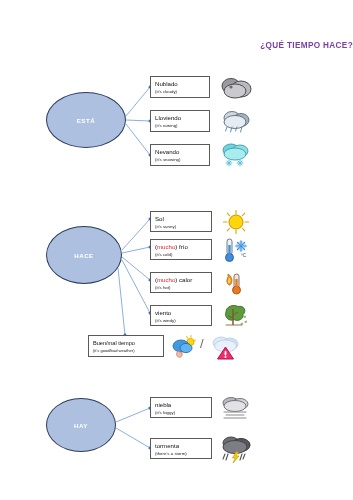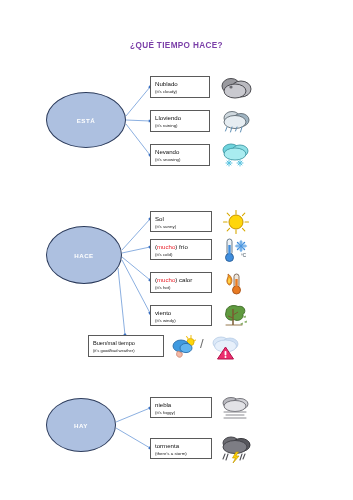--- a/index.html
+++ b/index.html
@@ -8,21 +8,21 @@
     background:#ffffff;
     font-family:"Liberation Sans", sans-serif;
     overflow:hidden;
     position:relative;
   }
   #page{position:relative;width:353px;height:500px;}
 
   .title{
     position:absolute;
     top:41px;left:0;width:353px;
-    text-align:center;
+    text-align:right;
     color:#7b3fa8;
     font-weight:bold;
     font-size:8.2px;
     letter-spacing:0.35px;
     font-family:"Liberation Sans", sans-serif;
   }
 
   
   #wires{position:absolute;top:0;left:0;width:353px;height:500px;pointer-events:none;}
 

